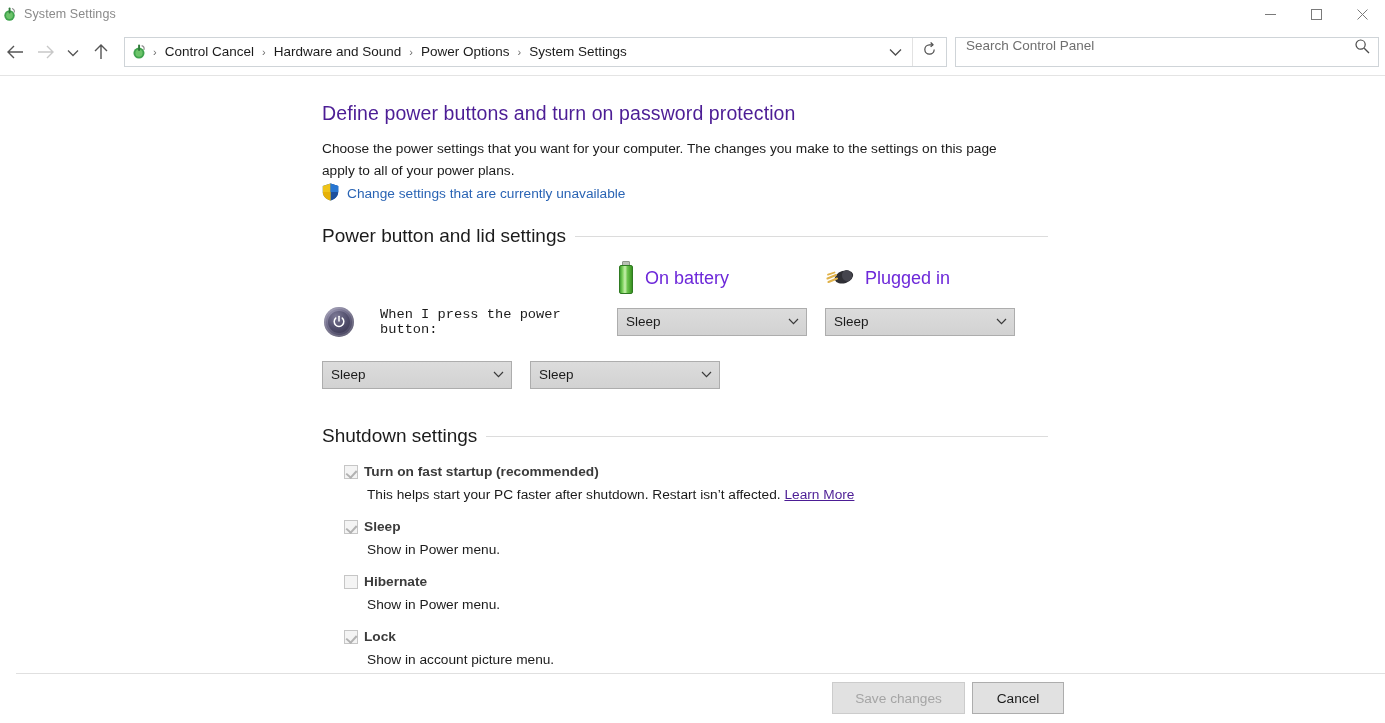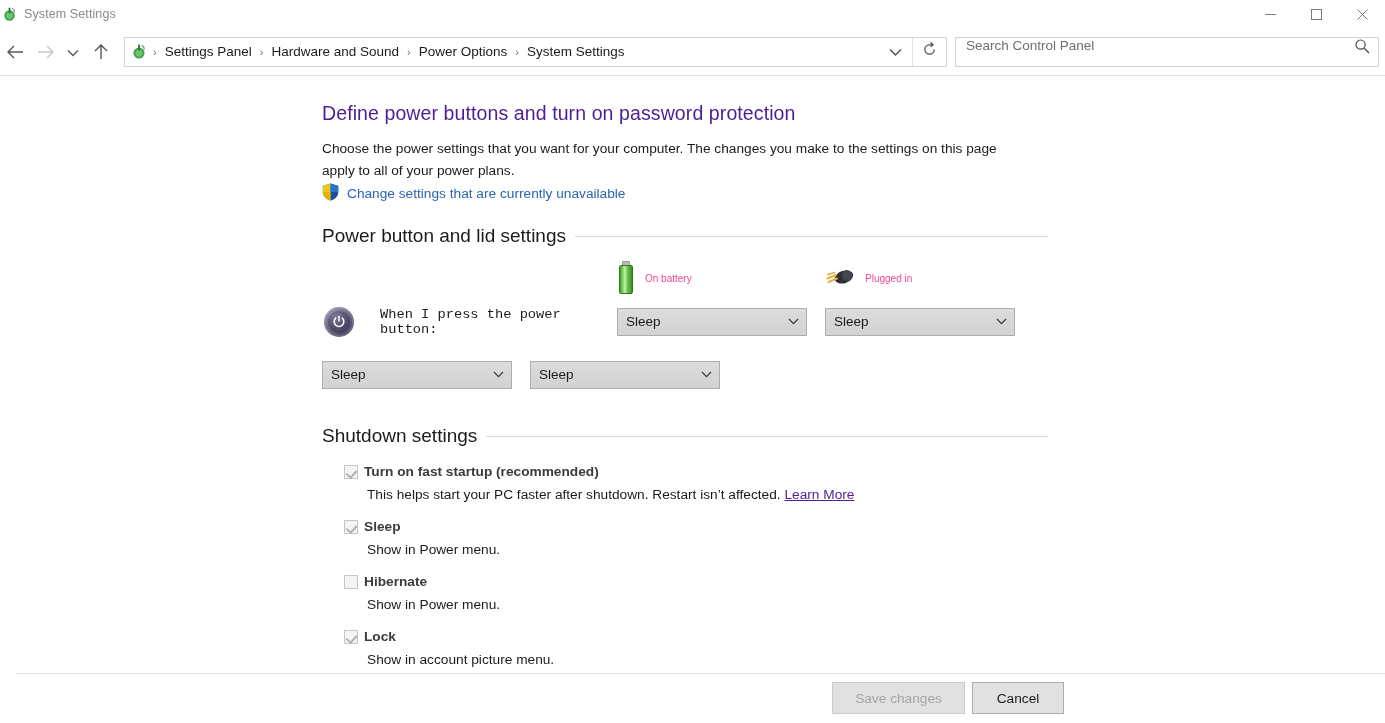--- a/index.html
+++ b/index.html
@@ -123,21 +123,21 @@
   
   .col-head {
     display: flex; align-items: center;
     margin-top: 14px; padding-left: 0;
   }
   .col-spacer { width: 295px; flex: 0 0 auto; }
   .col-cell {
     width: 208px; flex: 0 0 auto;
     display: flex; align-items: center; gap: 10px;
   }
-  .col-cell .cap { font-size: 10px; color: #ec4899; }
+  .col-cell .cap { font-size: 18px; color: #6d28d9; }
 
   
   .battery-icon { width: 18px; height: 34px; position: relative; flex: 0 0 auto; }
   .battery-icon .body {
     position: absolute; left: 2px; top: 4px; width: 14px; height: 29px;
     border-radius: 2px;
     background: linear-gradient(to right,#3f9e2e 0%,#7fd35f 22%,#c9f0ae 42%,#6cc44d 62%,#37901f 100%);
     border: 1px solid #2f7a22;
   }
   .battery-icon .cap {
@@ -296,21 +296,21 @@
     <div class="crumbs">
       <span class="crumb-icon">
         <svg width="17" height="17" viewBox="0 0 16 16">
           <ellipse cx="7.5" cy="9.5" rx="5.2" ry="5.2" fill="#3fa34d"></ellipse>
           <ellipse cx="7.5" cy="9.5" rx="3.4" ry="3.4" fill="#6cc46a"></ellipse>
           <rect x="6.7" y="1.5" width="1.8" height="6" rx="0.8" fill="#2f7a3a"></rect>
           <path d="M10 2.5 q3 1 2.2 4" stroke="#8a8a8a" stroke-width="1.1" fill="none"></path>
         </svg>
       </span>
       <span class="crumb-sep">›</span>
-      <span class="crumb">Settings Panel</span>
+      <span class="crumb">Control Cancel</span>
       <span class="crumb-sep">›</span>
       <span class="crumb">Hardware and Sound</span>
       <span class="crumb-sep">›</span>
       <span class="crumb">Power Options</span>
       <span class="crumb-sep">›</span>
       <span class="crumb">System Settings</span>
     </div>
     <div class="addr-right">
       <div class="addr-btn">
         <span>

